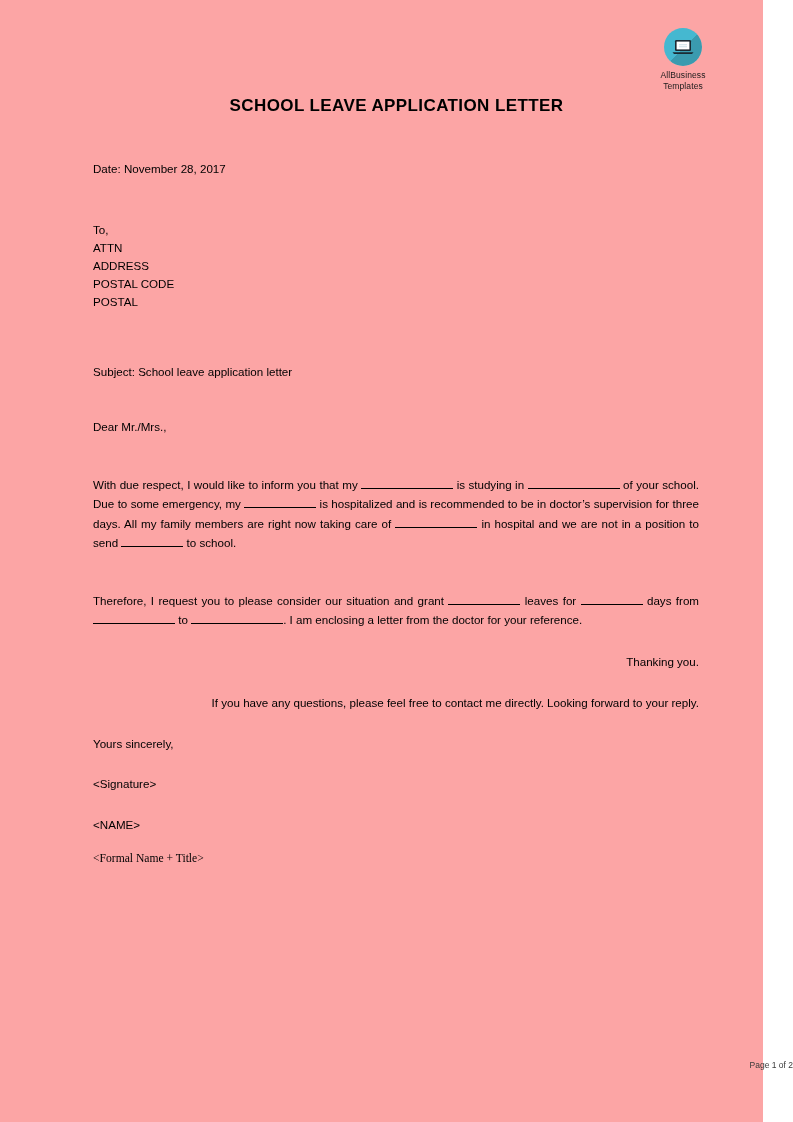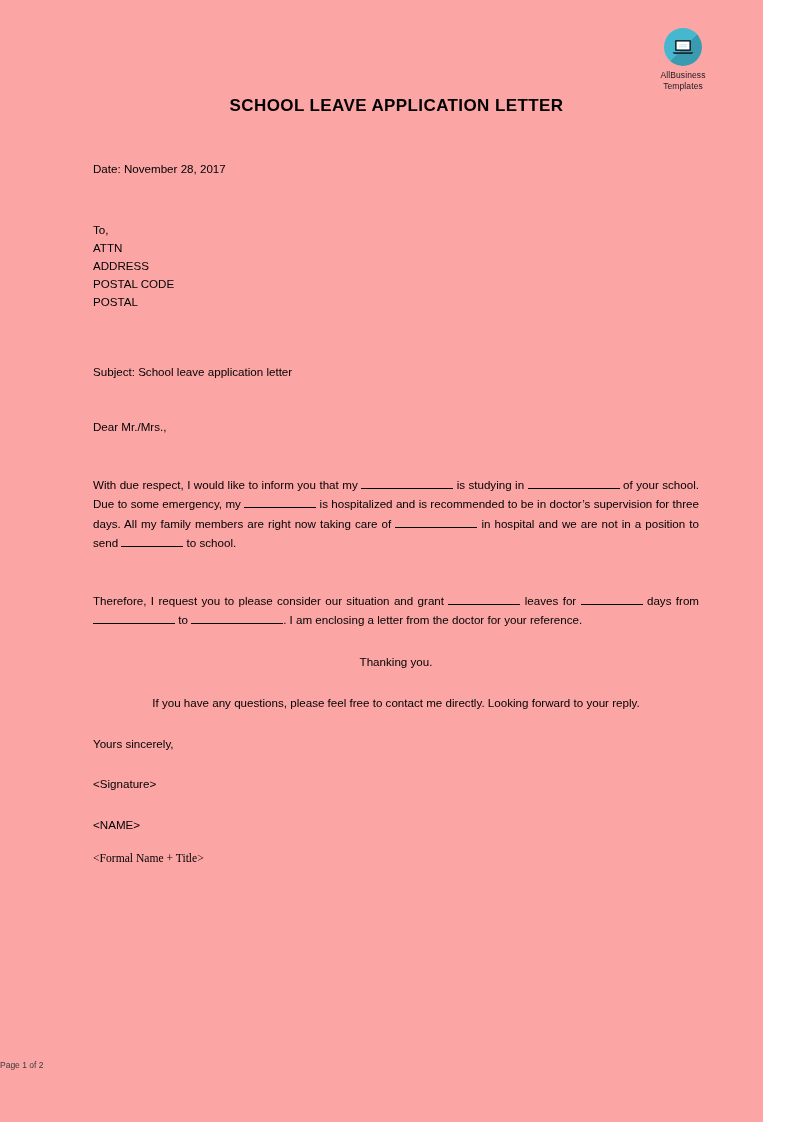--- a/index.html
+++ b/index.html
@@ -95,21 +95,21 @@
   .subject-line { margin-top: 52px; }
   .subject-label { font-weight: normal; }
 
   .salutation { margin-top: 37px; }
 
   .para {
     margin-top: 38px;
     text-align: justify;
     line-height: 19.5px;
   }
-  .para.plain { text-align: center; margin-top: 22px; }
+  .para.plain { text-align: right; margin-top: 22px; }
 
   .blank {
     display: inline-block;
     border-bottom: 1px solid #000;
     vertical-align: baseline;
     height: 11px;
   }
   .b-sm { width: 62px; }
   .b-md { width: 72px; }
   .b-lg { width: 82px; }
@@ -118,21 +118,21 @@
   .sig-block { margin-top: 22px; }
   .sig-line { margin-top: 22px; }
   .sig-line.gap { margin-top: 16px; font-family: Liberation Serif, serif; }
 
   
   .page-footer {
     position: absolute;
     left: 0;
     top: 1060px;
     width: 793px;
-    text-align: left;
+    text-align: right;
     font-size: 8.5px;
     color: #3a3a3a;
   }
 </style>
 </head>
 <body>
 
 <div class="page">
 
   <div class="brand">

